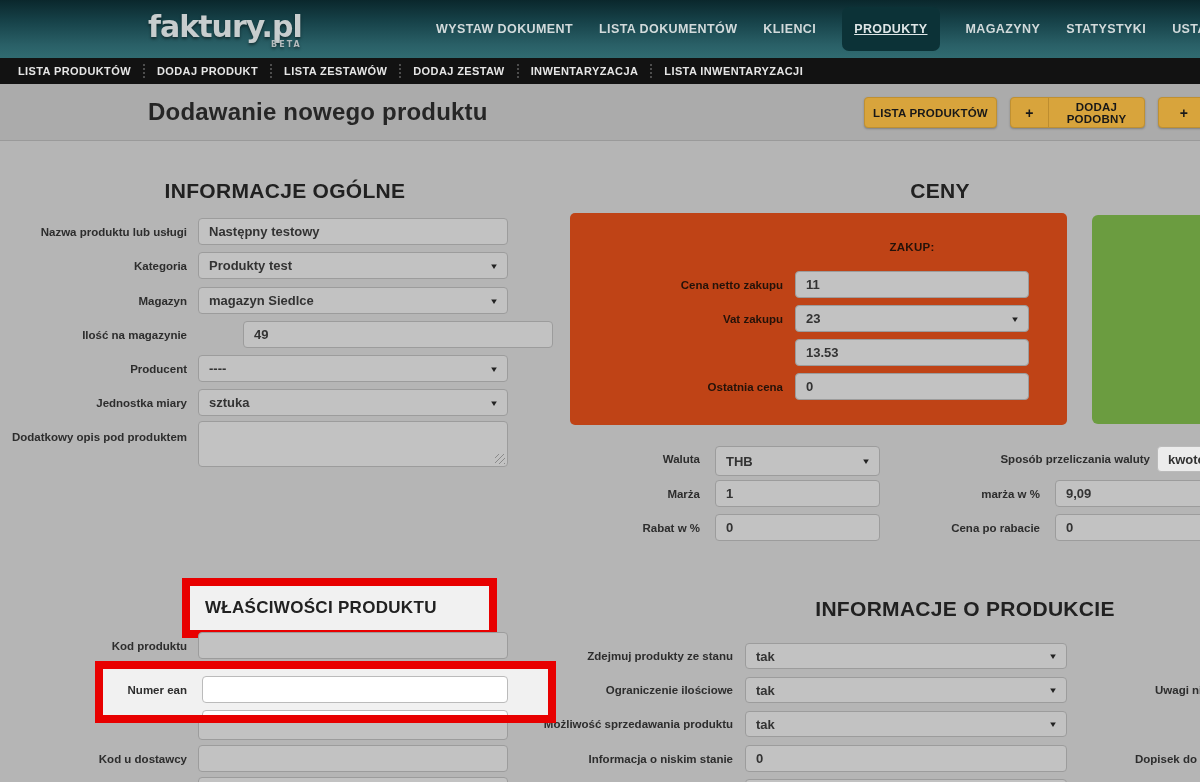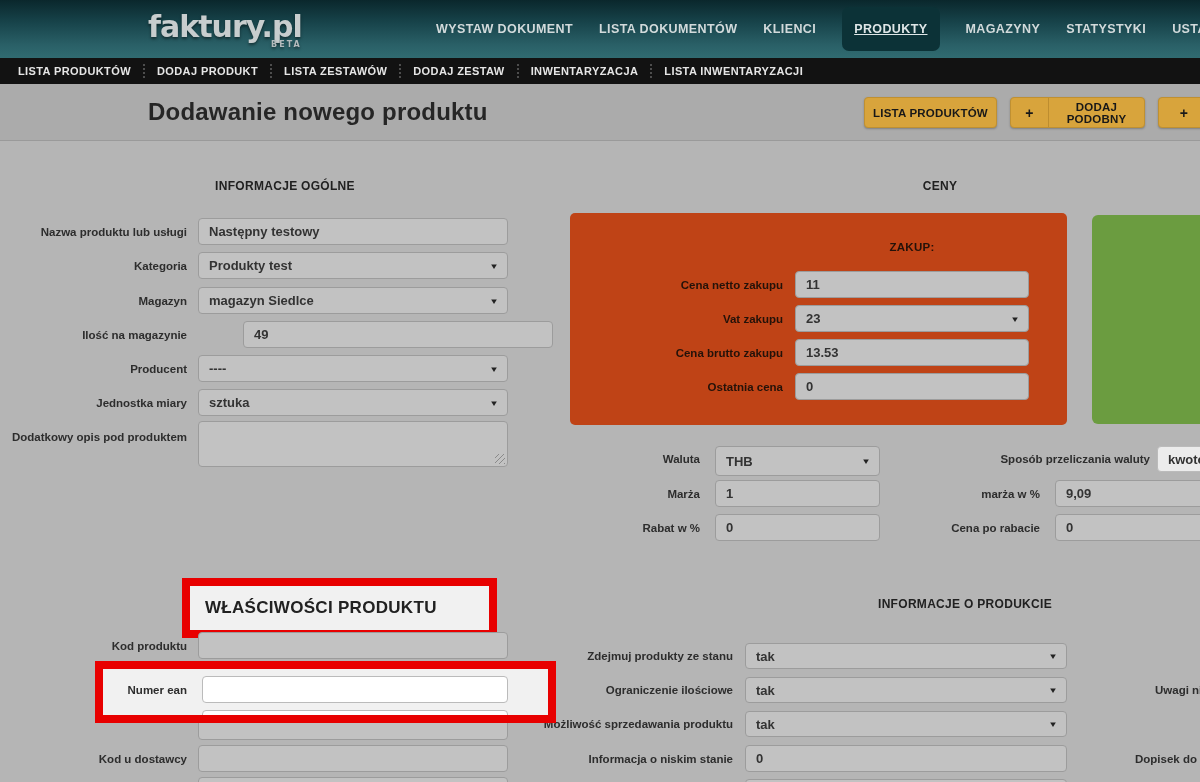--- a/index.html
+++ b/index.html
@@ -35,21 +35,21 @@
     color:#262626; letter-spacing:.2px; }
   .gold { position:absolute; top:97px; height:31px; background:#d8a43c;
     border:1px solid #bf9032; border-radius:4px; display:flex; align-items:center;
     justify-content:center; font-size:11.5px; font-weight:bold; color:#181818;
     letter-spacing:.2px; cursor:pointer; box-shadow:0 1px 2px rgba(0,0,0,.25); }
   .gold .part-plus { width:38px; text-align:center; font-size:14px;
     border-right:1px solid #bd8d2f; align-self:stretch; display:flex;
     align-items:center; justify-content:center; }
   .gold .part-label { flex:1; text-align:center; }
   
-  .h2 { position:absolute; transform:translateX(-50%); font-size:12px; font-weight:bold;
+  .h2 { position:absolute; transform:translateX(-50%); font-size:21px; font-weight:bold;
     color:#212121; letter-spacing:.3px; white-space:nowrap; }
   .lbl { position:absolute; font-size:11.5px; font-weight:bold; color:#2d2d2d;
     display:flex; align-items:center; justify-content:flex-end; text-align:right;
     line-height:12px; }
   .inp { position:absolute; height:27px; background:#c2c2c2; border:1px solid #9c9c9c;
     border-radius:4px; display:flex; align-items:center; padding:0 10px;
     font-size:13px; font-weight:bold; color:#333; }
   .inp.white { background:#ffffff; border-color:#bbbbbb; }
   .inp.lightsel { background:#ececec; border-color:#bbbbbb; }
   .caret { position:absolute; right:9px; top:50%; transform:translateY(-50%) scaleX(1.2);
@@ -166,21 +166,20 @@
   <div class="inp" style="left:225px;width:234px;top:58px;">
     <span>11</span>
   </div>
 
   <div class="lbl" style="left:0;width:213px;top:92px;height:27px;">Vat zakupu</div>
   <div class="inp" style="left:225px;width:234px;top:92px;">
     <span>23</span>
     <span class="caret">▼</span>
   </div>
 
-  <div class="lbl" style="left:0;width:213px;top:126px;height:27px;">Cena brutto zakupu</div>
   <div class="inp" style="left:225px;width:234px;top:126px;">
     <span>13.53</span>
   </div>
 
   <div class="lbl" style="left:0;width:213px;top:160px;height:27px;">Ostatnia cena</div>
   <div class="inp" style="left:225px;width:234px;top:160px;">
     <span>0</span>
   </div>
 </div>
 

